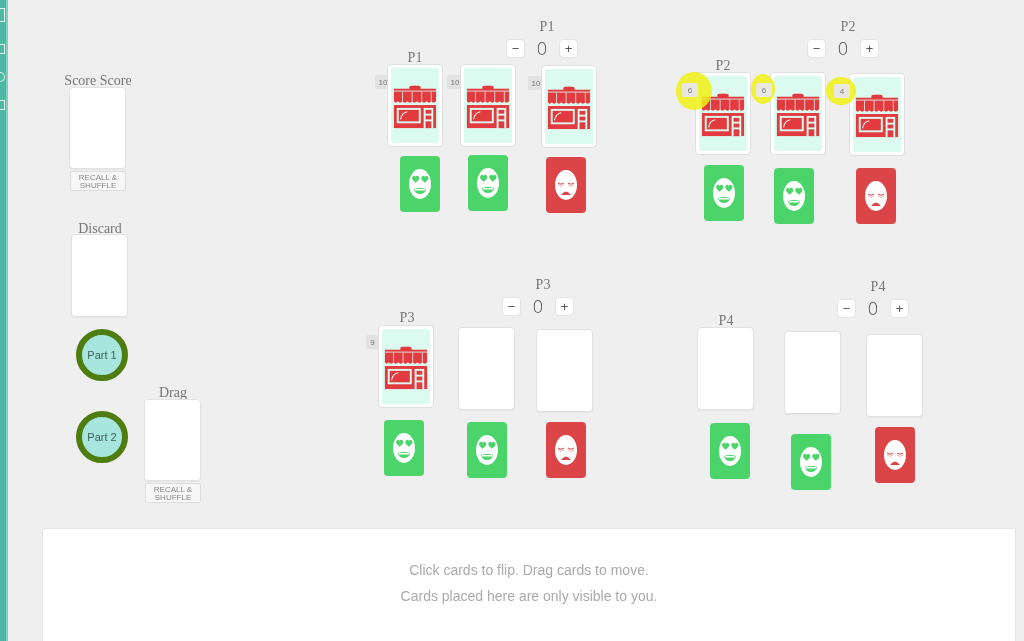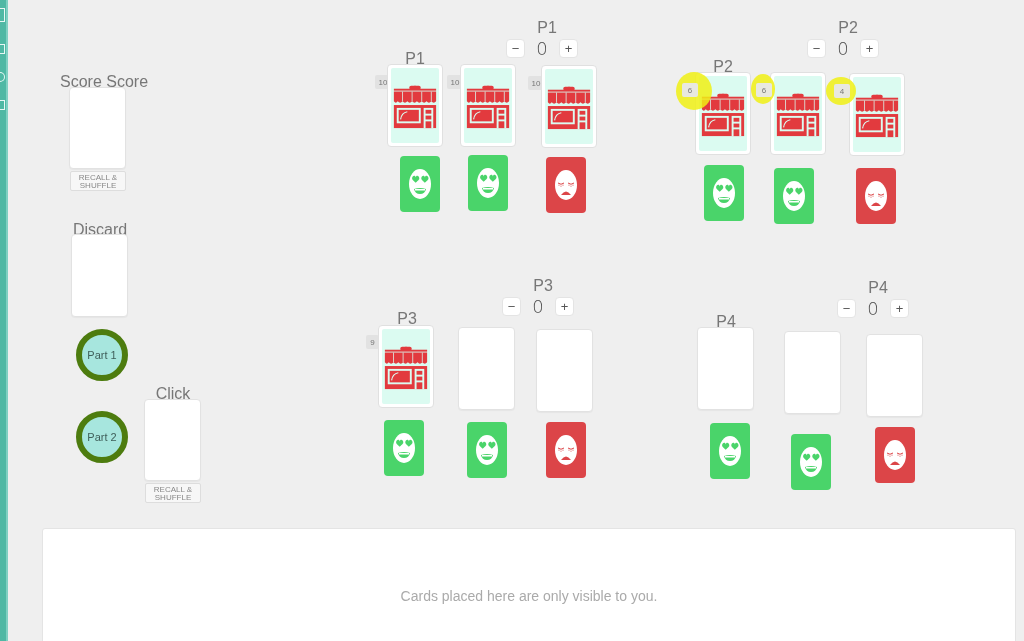--- a/index.html
+++ b/index.html
@@ -1,19 +1,19 @@
 <!DOCTYPE html>
 <html><head>
 <meta charset="utf-8">
 <style>
   * { box-sizing: border-box; margin: 0; padding: 0; }
   html, body { width: 1024px; height: 641px; overflow: hidden; background: #efefef; font-family: "Liberation Sans", sans-serif; color: #666; }
   .sidebar { position: absolute; left: 0; top: 0; width: 8px; height: 641px; background: #4fb8a4; border-right: 2px solid #7fd0c2; }
   .sidebar .sb-icon { position: absolute; left: 0; width: 5px; height: 10px; border: 1px solid #e8f7f4; border-left: none; }
-  .label { position: absolute; font-size: 16px; color: #777; text-align: center; white-space: nowrap; }
+  .label { position: absolute; font-size: 14px; color: #777; text-align: center; white-space: nowrap; font-family: Liberation Serif, serif; }
   .slot { position: absolute; width: 56px; height: 82px; background: #fff; border: 1px solid #e2e2e2; border-radius: 4px; box-shadow: 0 1px 1px rgba(0,0,0,0.04); }
   .recall { position: absolute; width: 56px; height: 20px; background: #f7f7f7; border: 1px solid #ddd; border-radius: 2px; font-size: 8px; line-height: 8px; color: #888; text-align: center; padding-top: 2px; }
   .part-btn { position: absolute; width: 52px; height: 52px; border-radius: 50%; background: #a7e6de; border: 6px solid #4d7c0f; font-size: 11px; color: #3f5f5a; display: flex; align-items: center; justify-content: center; cursor: pointer; }
   .shop-card { position: absolute; width: 56px; height: 83px; background: #fff; border: 1px solid #e0e0e0; border-radius: 4px; padding: 3px; }
   .shop-card .inner { width: 100%; height: 100%; background: #dbfbf1; border-radius: 2px; display: flex; align-items: center; justify-content: center; }
   .badge { position: absolute; width: 16px; height: 14px; background: #e2e2e2; border-radius: 2px; font-size: 8px; color: #777; display: flex; align-items: center; justify-content: center; }
   .highlight { position: absolute; border-radius: 50%; background: rgba(240,240,20,0.85); }
   .face-card { position: absolute; width: 40px; height: 56px; border-radius: 4px; display: flex; align-items: center; justify-content: center; }
   .face-card.green { background: #4ad46a; }
   .face-card.red { background: #dc4548; }
@@ -73,21 +73,21 @@
   <div>RECALL &amp;</div>
   <div>SHUFFLE</div>
 </div>
 
 <div class="label" style="left:70px;top:221px;width:60px;">Discard</div>
 <div class="slot" style="left:71px;top:234px;width:57px;height:83px;"></div>
 
 <div class="part-btn" style="left:76px;top:329px;">Part 1</div>
 <div class="part-btn" style="left:76px;top:411px;">Part 2</div>
 
-<div class="label" style="left:144px;top:385px;width:58px;">Click</div>
+<div class="label" style="left:144px;top:385px;width:58px;">Drag</div>
 <div class="slot" style="left:144px;top:399px;width:57px;height:82px;"></div>
 <div class="recall" style="left:145px;top:483px;">
   <div>RECALL &amp;</div>
   <div>SHUFFLE</div>
 </div>
 
 <div>
   <div class="label" style="left:400px;top:50px;width:30px;">P1</div>
   <div class="label" style="left:532px;top:19px;width:30px;">P1</div>
   <div class="counter" style="left:506px;top:38px;">
@@ -255,14 +255,15 @@
       </svg>
     </div>
   <div class="face-card red" style="left:875px;top:427px;">
       <svg width="30" height="40">
         <use href="#sad"></use>
       </svg>
     </div>
 </div>
 
 <div class="hand">
+  <div class="msg" style="top:33px;">Click cards to flip.   Drag cards to move.</div>
   <div class="msg" style="top:59px;">Cards placed here are only visible to you.</div>
 </div>
 
 </body></html>

